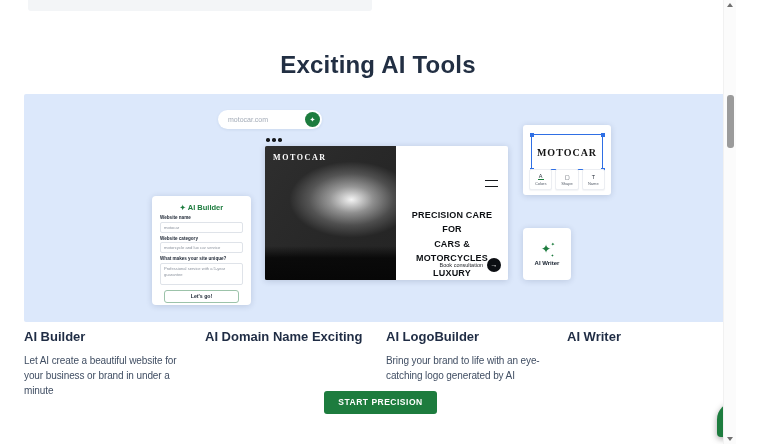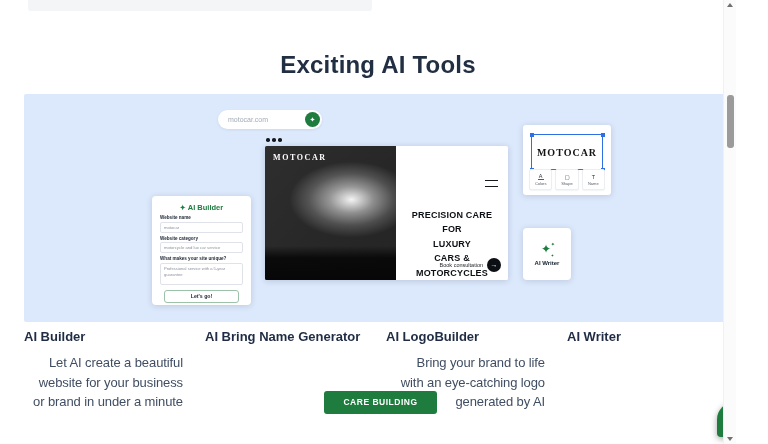--- a/index.html
+++ b/index.html
@@ -67,21 +67,21 @@
   .spark-cluster{position:relative;width:16px;height:14px;color:#1d7c3e;}
   .spark-big{position:absolute;left:2px;top:0;font-size:12px;line-height:13px;}
   .spark-s1{position:absolute;right:0;top:-1px;font-size:5px;line-height:5px;}
   .spark-s2{position:absolute;right:1px;bottom:-1px;font-size:4px;line-height:4px;}
   .writer-label{font-size:6px;font-weight:bold;color:#16202e;}
 
   
   .features{position:absolute;left:24px;top:329px;width:724px;display:flex;gap:14px;}
   .feature{width:167px;}
   .feature h3{margin:0 0 9px;font-size:13px;font-weight:bold;color:#1f2c44;white-space:nowrap;}
-  .feature p{margin:8px;font-size:13px;color:#404e63;line-height:1.5;letter-spacing:-.1px;text-align:right;}
+  .feature p{margin:0;font-size:10px;color:#404e63;line-height:1.5;letter-spacing:-.1px;}
 
   
   .cta{position:absolute;left:324px;top:391px;width:113px;height:23px;background:#1d7c3e;border-radius:3px;color:#fff;font-size:8.5px;font-weight:bold;letter-spacing:.5px;text-align:center;line-height:23px;cursor:pointer;}
 
   
   .chat{position:absolute;left:717px;top:402px;width:35px;height:35px;background:#1d7c3e;border-radius:18px 18px 18px 4px;box-shadow:0 2px 6px rgba(0,0,0,.35), 0 0 0 2px #fff;display:flex;flex-direction:column;align-items:center;justify-content:center;cursor:pointer;}
   .chat-bubble{width:12px;height:8px;background:#fff;border-radius:2.5px;position:relative;}
   .chat-bubble::after{content:"";position:absolute;left:2px;bottom:-2px;border:2px solid transparent;border-top-color:#fff;border-left-color:#fff;}
   .chat-bubble-mark{position:absolute;left:3px;top:2px;width:6px;height:3px;background:#1d7c3e;border-radius:1px;}
   .chat-label{font-size:5.5px;font-weight:bold;color:#fff;margin-top:1.5px;letter-spacing:.3px;}
@@ -115,22 +115,22 @@
     </div>
 
     <div class="preview">
       <div class="preview-img">
         <span class="preview-brand">MOTOCAR</span>
       </div>
       <div class="preview-right">
         <span class="hamburger"></span>
         <div class="headline">
           <div>PRECISION CARE FOR</div>
+          <div>CARS &amp; MOTORCYCLES</div>
           <div>LUXURY</div>
-          <div>CARS &amp; MOTORCYCLES</div>
         </div>
         <div class="book">
           <span class="book-label">Book consultation</span>
           <span class="book-circle">→</span>
         </div>
       </div>
     </div>
 
     <div class="builder">
       <div class="builder-head">
@@ -180,32 +180,32 @@
     </div>
 
   </div>
 
   <div class="features">
     <div class="feature">
       <h3>AI Builder</h3>
       <p>Let AI create a beautiful website for your business or brand in under a minute</p>
     </div>
     <div class="feature">
-      <h3>AI Bring Name Generator</h3>
+      <h3>AI Domain Name Exciting</h3>
     </div>
     <div class="feature">
       <h3>AI LogoBuilder</h3>
       <p>Bring your brand to life with an eye-catching logo generated by AI</p>
     </div>
     <div class="feature">
       <h3>AI Writer</h3>
     </div>
   </div>
 
-  <div class="cta">CARE BUILDING</div>
+  <div class="cta">START PRECISION</div>
 
   <div class="chat">
     <span class="chat-bubble">
       <span class="chat-bubble-mark"></span>
     </span>
     <span class="chat-label">CHAT</span>
   </div>
 
   <div class="scrollbar">
     <span class="sb-up"></span>

